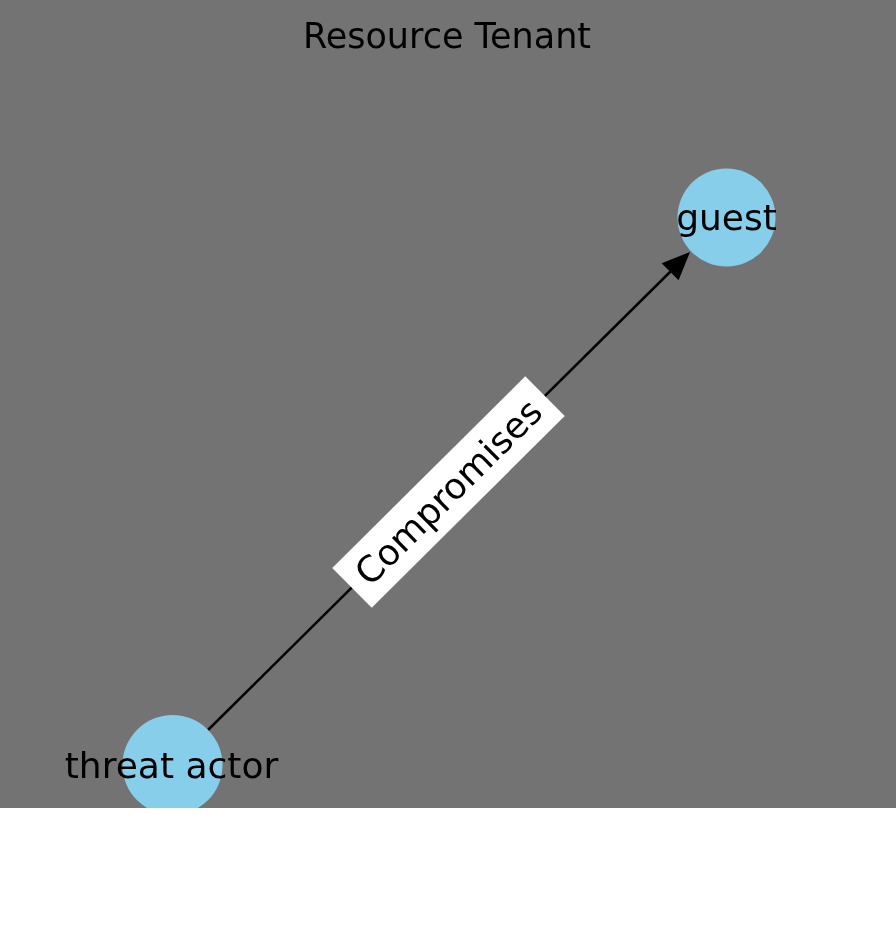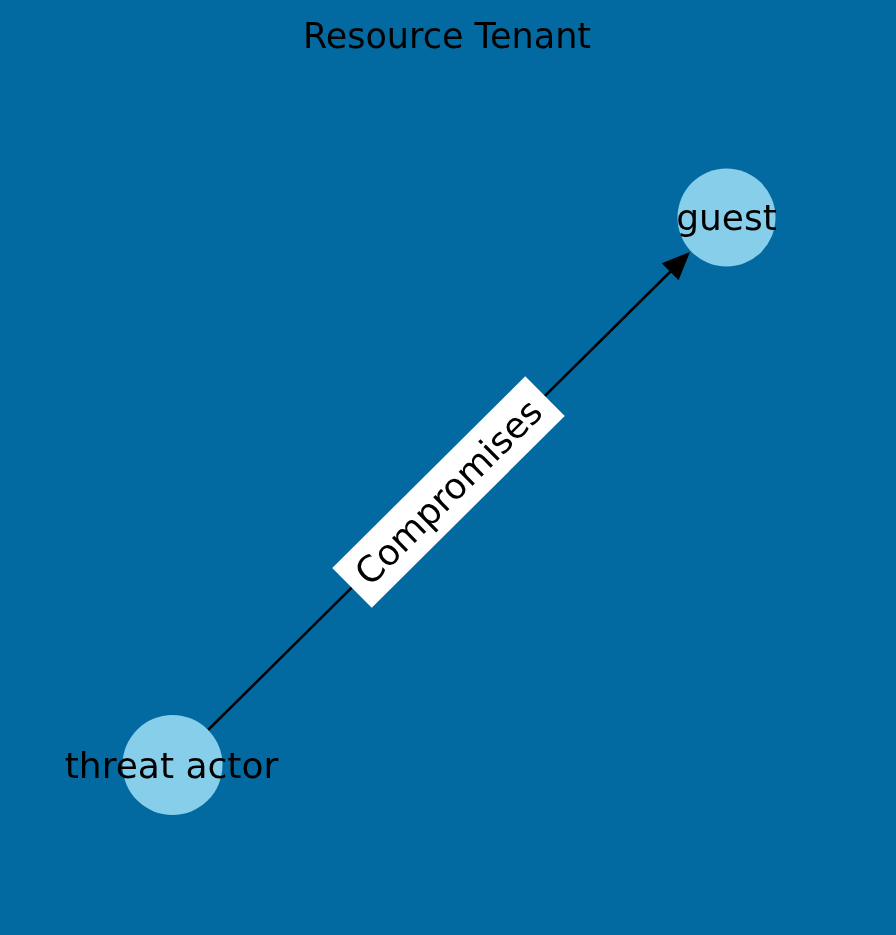--- a/index.html
+++ b/index.html
@@ -3,22 +3,22 @@
 <meta charset="utf-8">
 <style>
   html, body {
     margin: 0;
     padding: 0;
     background: #ffffff;
   }
   .figure {
     position: relative;
     width: 896px;
-    height: 935px;
-    background: #0369a1;
+    height: 808px;
+    background: #737373;
     overflow: hidden;
     font-family: "DejaVu Sans", sans-serif;
   }
   svg {
     display: block;
   }
   .fig-title {
     font-family: "DejaVu Sans", sans-serif;
     font-size: 35px;
     fill: #000000;

